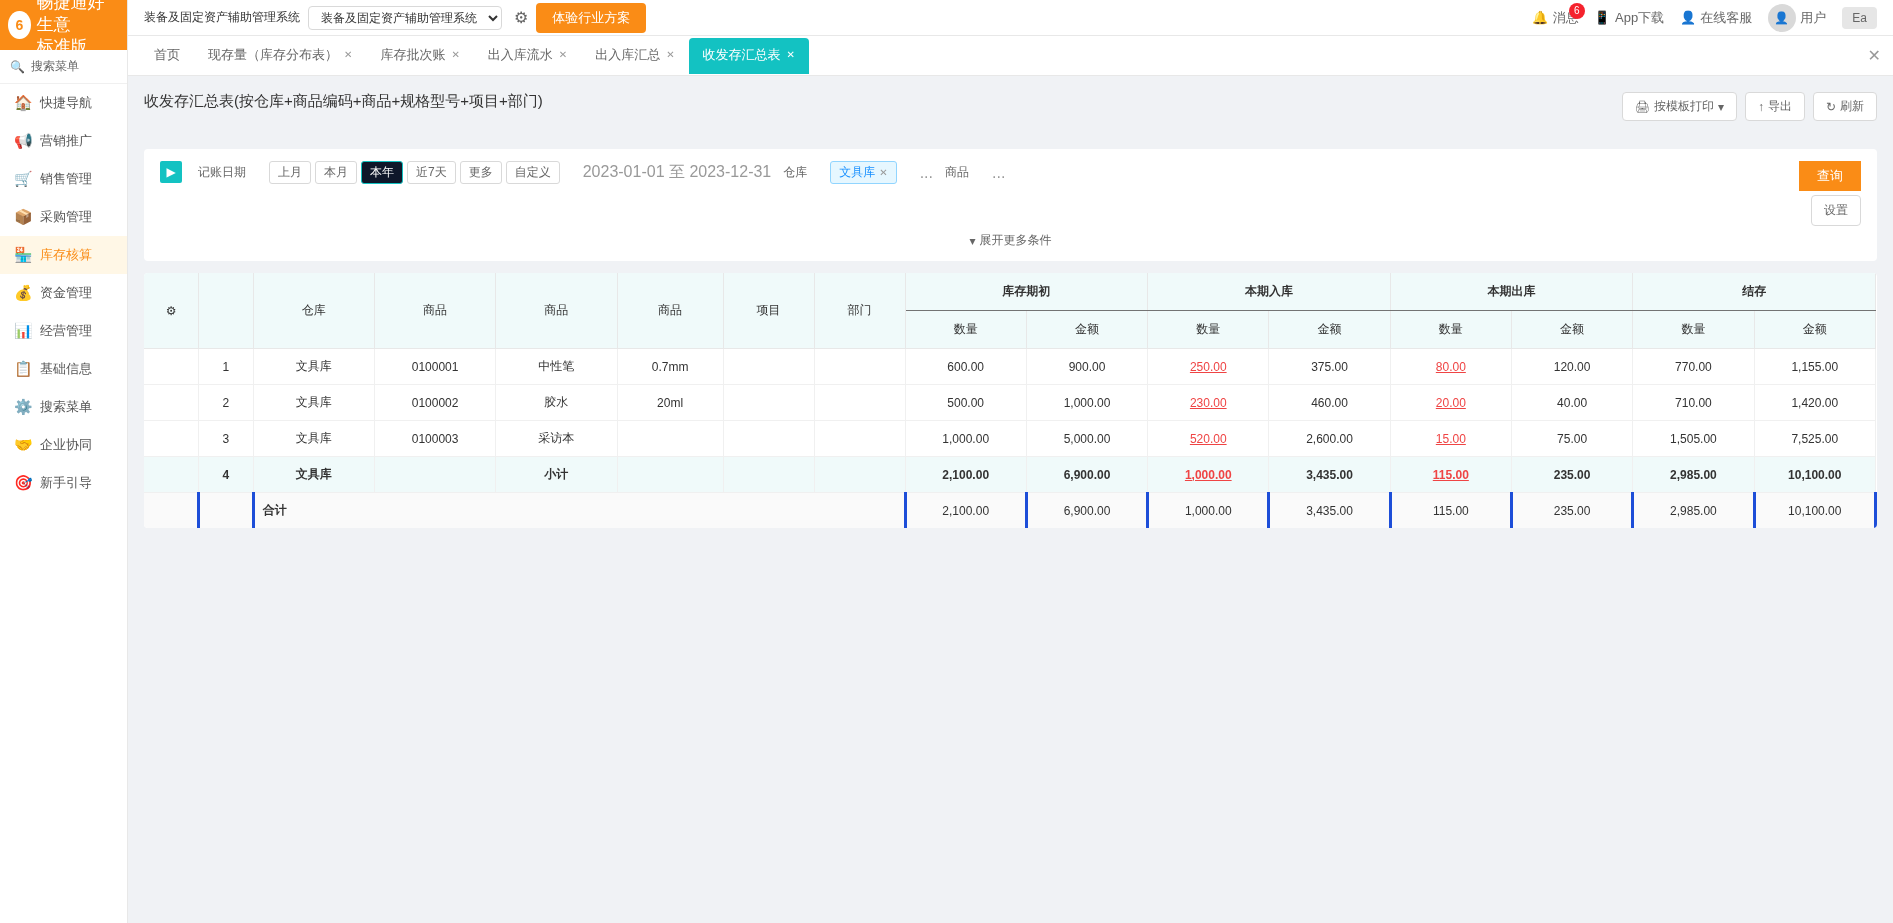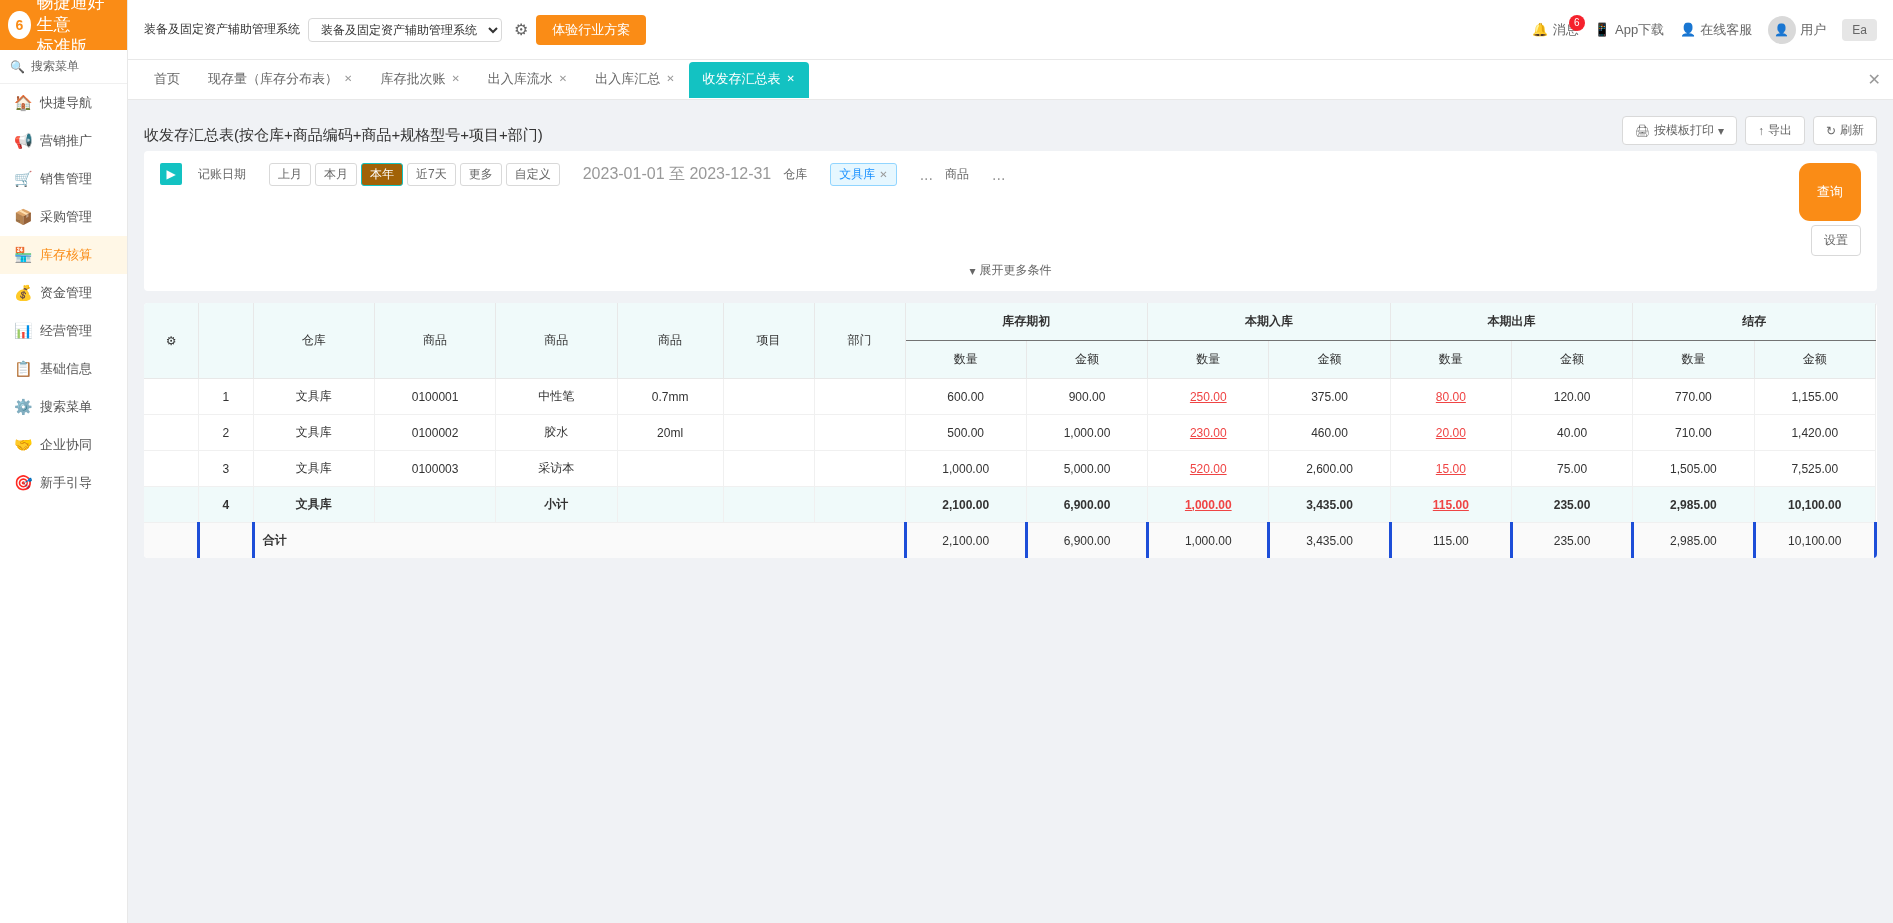--- a/index.html
+++ b/index.html
@@ -15,59 +15,59 @@
     .sidebar-logo-text { font-size: 17px; color: #fff; line-height: 1.3; }
     .sidebar-search { display: flex; align-items: center; gap: 6px; padding: 8px 10px; cursor: pointer; color: #666; border-bottom: 1px solid #f0f0f0; }
     .sidebar-item { display: flex; align-items: center; gap: 8px; padding: 10px 14px; cursor: pointer; color: #555; font-size: 13px; transition: background 0.2s; }
     .sidebar-item.active { background: #fff7e6; color: #fa8c16; }
     .sidebar-item .icon { font-size: 15px; width: 18px; text-align: center; }
 
     
     .main-content { flex: 1; display: flex; flex-direction: column; overflow: hidden; }
 
     
-    .top-bar { background: #fff; height: 60px; display: flex; align-items: center; padding: 0 16px; border-bottom: 1px solid #e8e8e8; justify-content: space-between; }
+    .top-bar { background: #fff; height: 36px; display: flex; align-items: center; padding: 0 16px; border-bottom: 1px solid #e8e8e8; justify-content: space-between; }
     .top-bar-left { display: flex; align-items: center; gap: 8px; }
     .top-bar-select { border: 1px solid #d9d9d9; border-radius: 4px; padding: 3px 8px; font-size: 12px; color: #333; background: #fff; cursor: pointer; }
     .top-bar-gear { color: #666; cursor: pointer; font-size: 16px; margin-left: 4px; }
     .top-bar-btn { background: #fa8c16; color: #fff; border: none; border-radius: 4px; padding: 6px 16px; cursor: pointer; font-size: 13px; }
     .top-bar-right { display: flex; align-items: center; gap: 16px; color: #666; font-size: 13px; }
     .top-bar-right-item { display: flex; align-items: center; gap: 4px; cursor: pointer; }
     .user-avatar { width: 28px; height: 28px; background: #d9d9d9; border-radius: 50%; display: flex; align-items: center; justify-content: center; font-size: 12px; color: #666; }
 
     
     .tab-bar { background: #fff; display: flex; align-items: center; border-bottom: 1px solid #e8e8e8; padding: 0 12px; height: 40px; overflow: hidden; }
     .tab { display: flex; align-items: center; gap: 6px; padding: 8px 14px; font-size: 13px; cursor: pointer; color: #666; border-bottom: 2px solid transparent; white-space: nowrap; }
     .tab.active { color: #fff; background: #13c2c2; border-radius: 4px 4px 0 0; }
     .tab-close { font-size: 10px; color: #999; cursor: pointer; }
     .tab.active .tab-close { color: #fff; }
 
     
     .page-container { flex: 1; background: #f0f2f5; overflow-y: auto; padding: 16px; }
 
     
-    .page-header { display: flex; align-items: flex-end; justify-content: space-between; margin-bottom: 6px; }
+    .page-header { display: flex; align-items: flex-start; justify-content: space-between; margin-bottom: 28px; }
     .page-title { font-size: 15px; font-weight: 500; color: #333; }
     .page-actions { display: flex; align-items: center; gap: 8px; }
     .action-btn { display: flex; align-items: center; gap: 4px; padding: 5px 12px; border: 1px solid #d9d9d9; border-radius: 4px; background: #fff; cursor: pointer; font-size: 12px; color: #666; }
 
     
     .filter-area { background: #fff; border-radius: 4px; padding: 12px 16px; margin-bottom: 12px; }
     .filter-row { display: flex; align-items: center; gap: 12px; flex-wrap: wrap; }
     .filter-item { display: flex; align-items: center; gap: 23px; font-size: 12px; color: #666; }
     .filter-label { color: #666; white-space: nowrap; }
     .date-btns { display: flex; gap: 4px; }
     .date-btn { padding: 2px 8px; border: 1px solid #d9d9d9; border-radius: 3px; background: #fff; cursor: pointer; font-size: 12px; color: #666; }
-    .date-btn.active { background: #a16207; color: #fff; border-color: #13c2c2; }
+    .date-btn.active { background: #0f172a; color: #fff; border-color: #13c2c2; }
     .date-range { color: #999; font-size: 16px; }
     .filter-tag { display: flex; align-items: center; gap: 4px; background: #e6f7ff; border: 1px solid #91d5ff; border-radius: 3px; padding: 2px 8px; font-size: 12px; color: #1890ff; }
     .filter-tag-close { cursor: pointer; color: #999; font-size: 10px; }
     .filter-more { color: #999; cursor: pointer; font-size: 16px; }
     .expand-btn { display: flex; align-items: center; gap: 4px; color: #666; cursor: pointer; font-size: 12px; justify-content: center; margin-top: 6px; }
-    .query-btn { background: #fa8c16; color: #fff; border: none; border-radius: 11px; padding: 20px 18px; cursor: pointer; font-size: 13px; }
+    .query-btn { background: #fa8c16; color: #fff; border: none; border-radius: 0; padding: 6px 18px; cursor: pointer; font-size: 13px; }
     .setting-btn { background: #fff; color: #666; border: 1px solid #d9d9d9; border-radius: 4px; padding: 6px 12px; cursor: pointer; font-size: 12px; }
 
     
     .table-container { background: #fff; border-radius: 4px; overflow: hidden; }
     table { width: 100%; border-collapse: collapse; font-size: 12px; }
     thead { background: #f0fafa; }
     thead tr th { padding: 10px 8px; text-align: center; color: #333; font-weight: 500; border-bottom: 1px solid #e8e8e8; border-right: 1px solid #e8e8e8; white-space: nowrap; }
     tbody tr td { padding: 9px 8px; text-align: center; border-bottom: 1px solid #f0f0f0; border-right: 1px solid #f0f0f0; color: #333; }
     tbody tr.subtotal td { background: #f0fafa; font-weight: bold; }
     .link-text { color: #ef4444; text-decoration: underline; cursor: pointer; }

